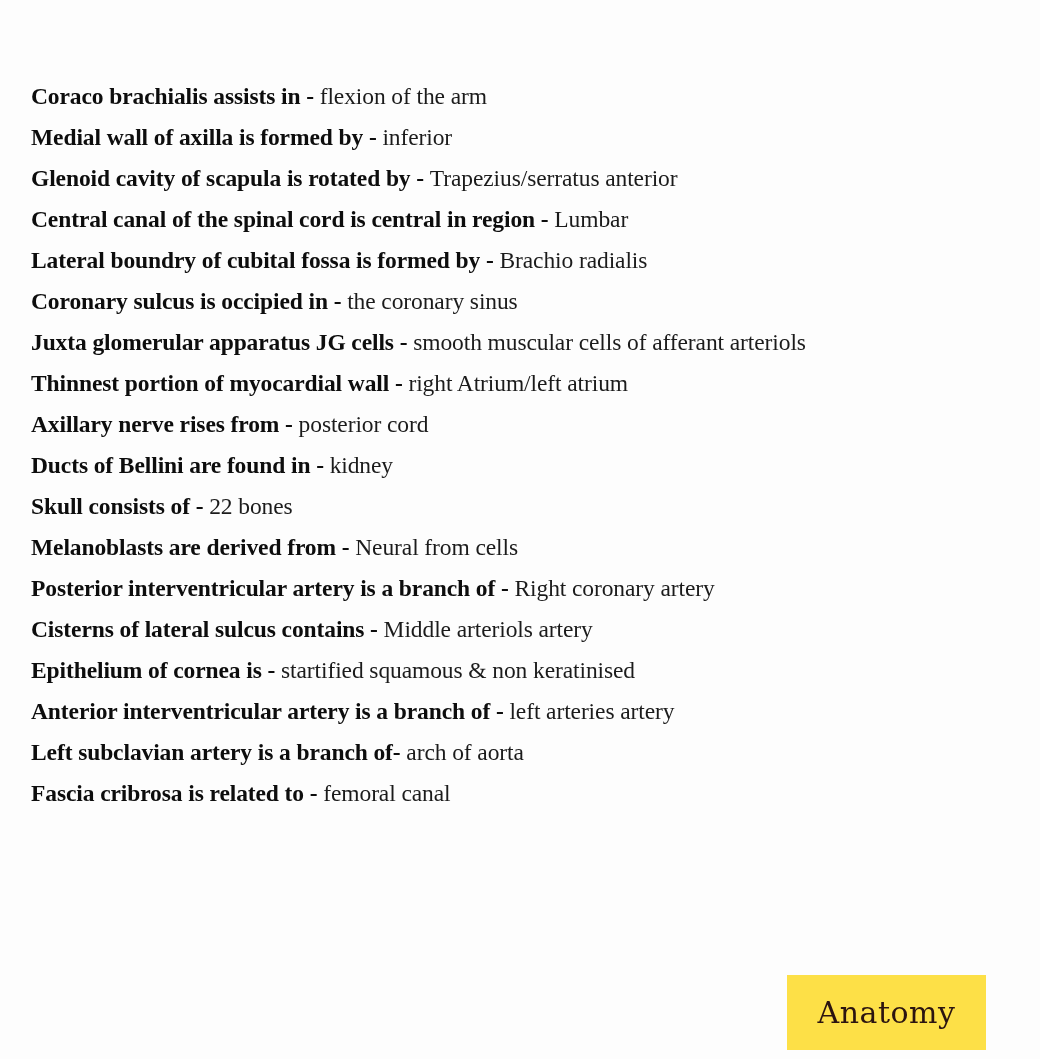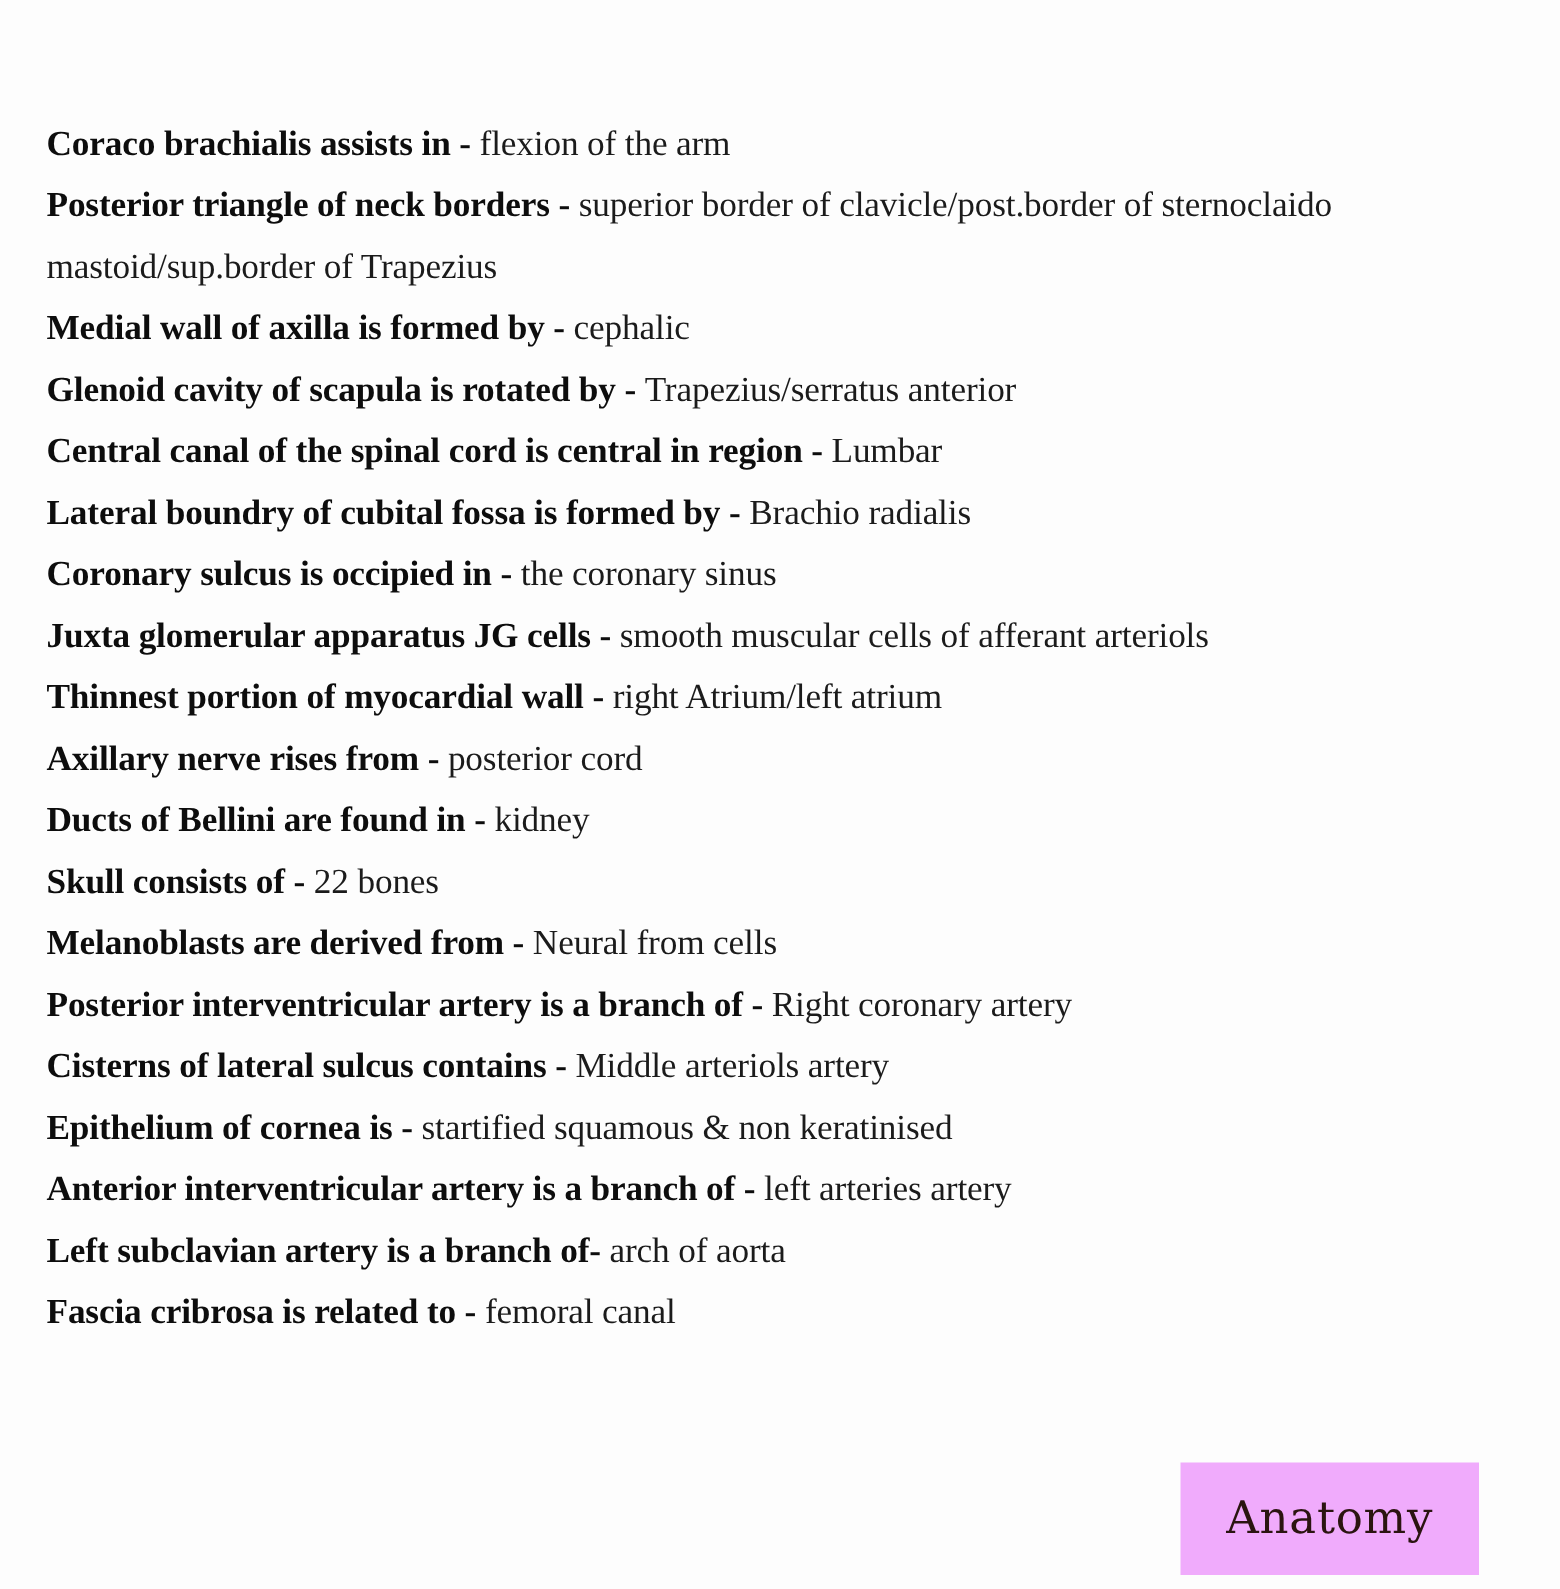--- a/index.html
+++ b/index.html
@@ -77,37 +77,36 @@
     font-weight: normal;
   }
 </style>
 </head>
 <body style="background: rgb(253, 253, 253);">
 
 <div id="page" style="background: rgb(253, 253, 253);">
 
   <div id="notes-list">
       <div class="note-line"><span class="note-term">Coraco brachialis assists in</span><span class="note-sep"> - </span><span class="note-answer">flexion of the arm</span></div>
-      <div class="note-line"><span class="note-term">Posterior triangle of neck borders</span><span class="note-sep"> - </span><span class="note-answer">superior border of clavicle/post.border of sternoclaido mastoid/sup.border of Trapezius</span></div>
-      <div class="note-line"><span class="note-term">Medial wall of axilla is formed by</span><span class="note-sep"> - </span><span class="note-answer">cephalic</span></div>
+      <div class="note-line"><span class="note-term">Medial wall of axilla is formed by</span><span class="note-sep"> - </span><span class="note-answer">inferior</span></div>
       <div class="note-line"><span class="note-term">Glenoid cavity of scapula is rotated by</span><span class="note-sep"> - </span><span class="note-answer">Trapezius/serratus anterior</span></div>
       <div class="note-line"><span class="note-term">Central canal of the spinal cord is central in region</span><span class="note-sep"> - </span><span class="note-answer">Lumbar</span></div>
       <div class="note-line"><span class="note-term">Lateral boundry of cubital fossa is formed by</span><span class="note-sep"> - </span><span class="note-answer">Brachio radialis</span></div>
       <div class="note-line"><span class="note-term">Coronary sulcus is occipied in</span><span class="note-sep"> - </span><span class="note-answer">the coronary sinus</span></div>
       <div class="note-line"><span class="note-term">Juxta glomerular apparatus JG cells</span><span class="note-sep"> - </span><span class="note-answer">smooth muscular cells of afferant arteriols</span></div>
       <div class="note-line"><span class="note-term">Thinnest portion of myocardial wall</span><span class="note-sep"> - </span><span class="note-answer">right Atrium/left atrium</span></div>
       <div class="note-line"><span class="note-term">Axillary nerve rises from</span><span class="note-sep"> - </span><span class="note-answer">posterior cord</span></div>
       <div class="note-line"><span class="note-term">Ducts of Bellini are found in</span><span class="note-sep"> - </span><span class="note-answer">kidney</span></div>
       <div class="note-line"><span class="note-term">Skull consists of</span><span class="note-sep"> - </span><span class="note-answer">22 bones</span></div>
       <div class="note-line"><span class="note-term">Melanoblasts are derived from</span><span class="note-sep"> - </span><span class="note-answer">Neural from cells</span></div>
       <div class="note-line"><span class="note-term">Posterior interventricular artery is a branch of</span><span class="note-sep"> - </span><span class="note-answer">Right coronary artery</span></div>
       <div class="note-line"><span class="note-term">Cisterns of lateral sulcus contains</span><span class="note-sep"> - </span><span class="note-answer">Middle arteriols artery</span></div>
       <div class="note-line"><span class="note-term">Epithelium of cornea is</span><span class="note-sep"> - </span><span class="note-answer">startified squamous &amp; non keratinised</span></div>
       <div class="note-line"><span class="note-term">Anterior interventricular artery is a branch of</span><span class="note-sep"> - </span><span class="note-answer">left arteries artery</span></div>
       <div class="note-line"><span class="note-term">Left subclavian artery is a branch of</span><span class="note-sep">- </span><span class="note-answer">arch of aorta</span></div>
       <div class="note-line"><span class="note-term">Fascia cribrosa is related to</span><span class="note-sep"> - </span><span class="note-answer">femoral canal</span></div>
     </div>
 
-  <div id="subject-badge" style="background: #f0abfc;">
+  <div id="subject-badge" style="background: #fde047;">
     <span class="badge-text" style="color: rgb(43, 20, 16);">Anatomy</span>
   </div>
 
 </div>
 
 </body></html>

